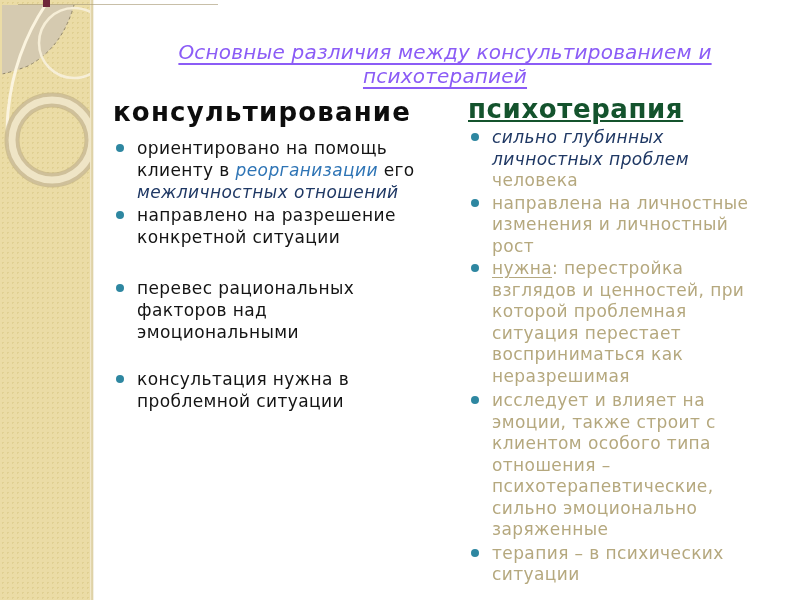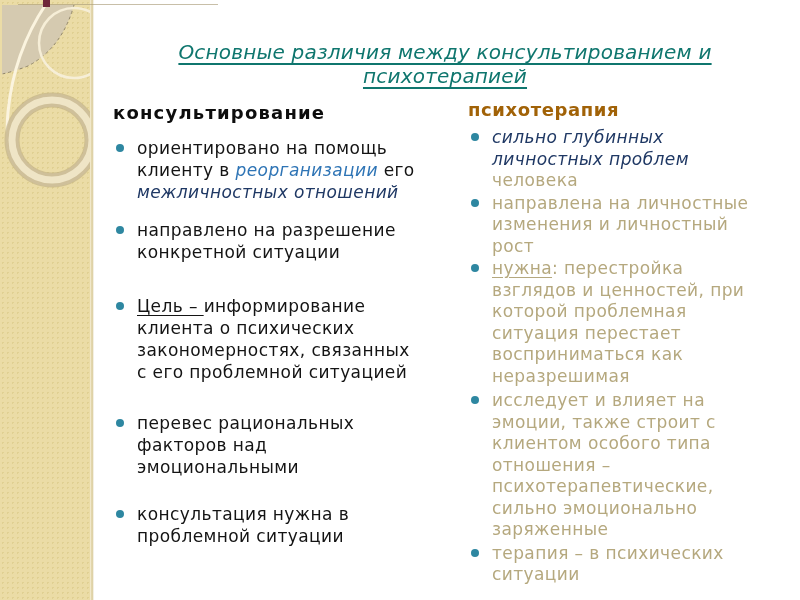--- a/index.html
+++ b/index.html
@@ -26,48 +26,48 @@
   }
   .maroon-square{
     position:absolute;left:43px;top:0;width:7px;height:7px;
     background:#6E2639;
   }
   
   .title{
     position:absolute;left:94px;right:4px;top:40px;
     text-align:center;
     font-size:20px;font-style:italic;letter-spacing:.2px;
-    color:#0f766e;
+    color:#8b5cf6;
     text-decoration:underline;
     text-underline-offset:4px;
     text-decoration-thickness:1.5px;
   }
   
   .col{position:absolute;top:0;}
   .col-left{left:113px;width:312px;top:100px;color:#141414;}
   .col-right{left:468px;width:292px;top:97px;color:#B5A87E;}
   .col-header{
-    font-weight:bold;font-size:18px;line-height:25px;letter-spacing:1.2px;
+    font-weight:bold;font-size:26px;line-height:25px;letter-spacing:1.2px;
   }
   .col-left  .col-header{color:#0d0d0d;}
-  .col-right .col-header{color:#a16207;letter-spacing:.6px;}
+  .col-right .col-header{color:#14532d;letter-spacing:.6px;text-decoration:underline;}
   ul.bullets{list-style:none;margin:0;padding:0;}
   ul.bullets li{
     position:relative;padding-left:24px;
     font-size:17px;letter-spacing:.4px;
   }
   .col-left  ul.bullets li{line-height:22px;width:278px;box-sizing:content-box;}
   .col-right ul.bullets li{line-height:21.5px;width:260px;box-sizing:content-box;}
   .dot{
     position:absolute;left:3px;top:7px;width:8px;height:8px;border-radius:50%;
     background:#2E87A1;
   }
   .col-right .dot{top:6px;}
   
-  .lb0{margin-top:12px;} .lb1{margin-top:16px;} .lb2{margin-top:32px;}
+  .lb0{margin-top:12px;} .lb1{margin-top:1px;} .lb2{margin-top:32px;}
   .lb3{margin-top:29px;} .lb4{margin-top:25px;}
   
   .rb0{margin-top:5px;} .rb1{margin-top:1px;} .rb2{margin-top:1px;}
   .rb3{margin-top:3px;} .rb4{margin-top:2px;}
   
   .seg-plain{}
   .seg-blue-italic{color:#2E74B5;font-style:italic;}
   .seg-navy-italic{color:#1F3864;font-style:italic;}
   .seg-underline{text-decoration:underline;text-underline-offset:3px;}
 </style>
@@ -94,21 +94,20 @@
 <div class="top-line"></div>
 <div class="maroon-square"></div>
 
 <div class="title">Основные различия между консультированием и психотерапией</div>
 
 <div class="col col-left">
   <div class="col-header">консультирование</div>
   <ul class="bullets">
     <li class="lb0"><span class="dot"></span><span><span class="seg-plain">ориентировано на помощь клиенту в </span><span class="seg-blue-italic">реорганизации</span><span class="seg-plain"> его </span><span class="seg-navy-italic">межличностных отношений</span></span></li>
     <li class="lb1"><span class="dot"></span><span><span class="seg-plain">направлено на разрешение конкретной ситуации</span></span></li>
-    <li class="lb2"><span class="dot"></span><span><span class="seg-underline">Цель – </span><span class="seg-plain">информирование клиента о психических закономерностях, связанных с его проблемной ситуацией</span></span></li>
     <li class="lb3"><span class="dot"></span><span><span class="seg-plain">перевес рациональных факторов над эмоциональными</span></span></li>
     <li class="lb4"><span class="dot"></span><span><span class="seg-plain">консультация нужна в проблемной ситуации</span></span></li>
   </ul>
 </div>
 
 <div class="col col-right">
   <div class="col-header">психотерапия</div>
   <ul class="bullets">
     <li class="rb0"><span class="dot"></span><span><span class="seg-navy-italic">сильно глубинных личностных проблем</span><span class="seg-plain"> человека</span></span></li>
     <li class="rb1"><span class="dot"></span><span><span class="seg-plain">направлена на личностные изменения и личностный рост</span></span></li>

